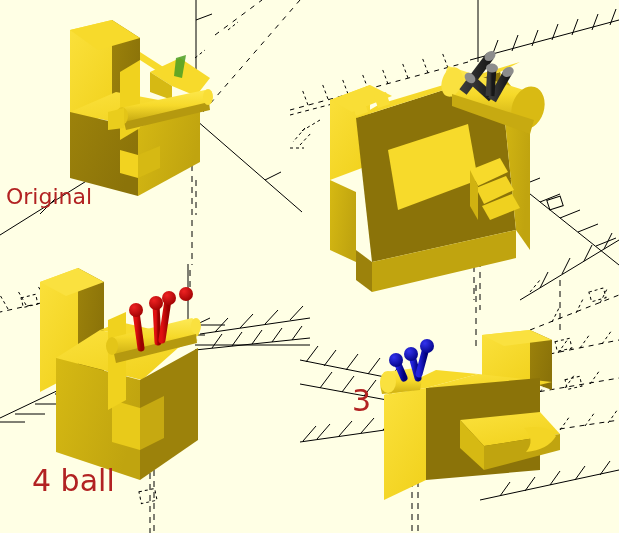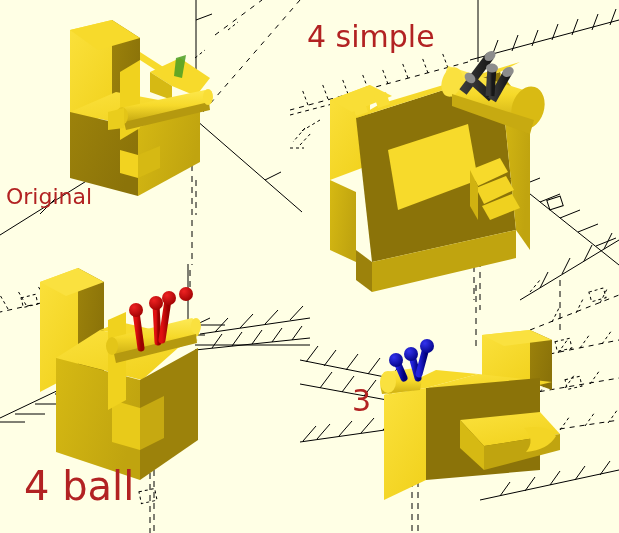--- a/index.html
+++ b/index.html
@@ -453,19 +453,18 @@
 
         <line x1="419" y1="374" x2="426" y2="348" stroke="url(#gPinBlue)" stroke-width="7" stroke-linecap="round"></line>
         <circle cx="427" cy="346" r="7" fill="url(#gBallBlue)"></circle>
       </g>
     </g>
 
   </svg>
 
   <div class="model-label" id="label-original" style="color: rgb(178, 34, 34); left: 6px; top: 186px; font-size: 22px;">Original</div>
 
-  <div class="model-label" id="label-4simple" style="color: rgb(178, 34, 34); left: 307px; top: 22px; font-size: 30px;">4 simple</div>
-
-  <div class="model-label" id="label-4ball" style="color: rgb(178, 34, 34); left: 24px; top: 466px; font-size: 40px;">4 ball</div>
+
+  <div class="model-label" id="label-4ball" style="color: rgb(178, 34, 34); left: 32px; top: 466px; font-size: 30px;">4 ball</div>
 
   <div class="model-label" id="label-3" style="color: rgb(178, 34, 34); left: 352px; top: 386px; font-size: 30px;">3</div>
 
 </div>
 
 </body></html>

